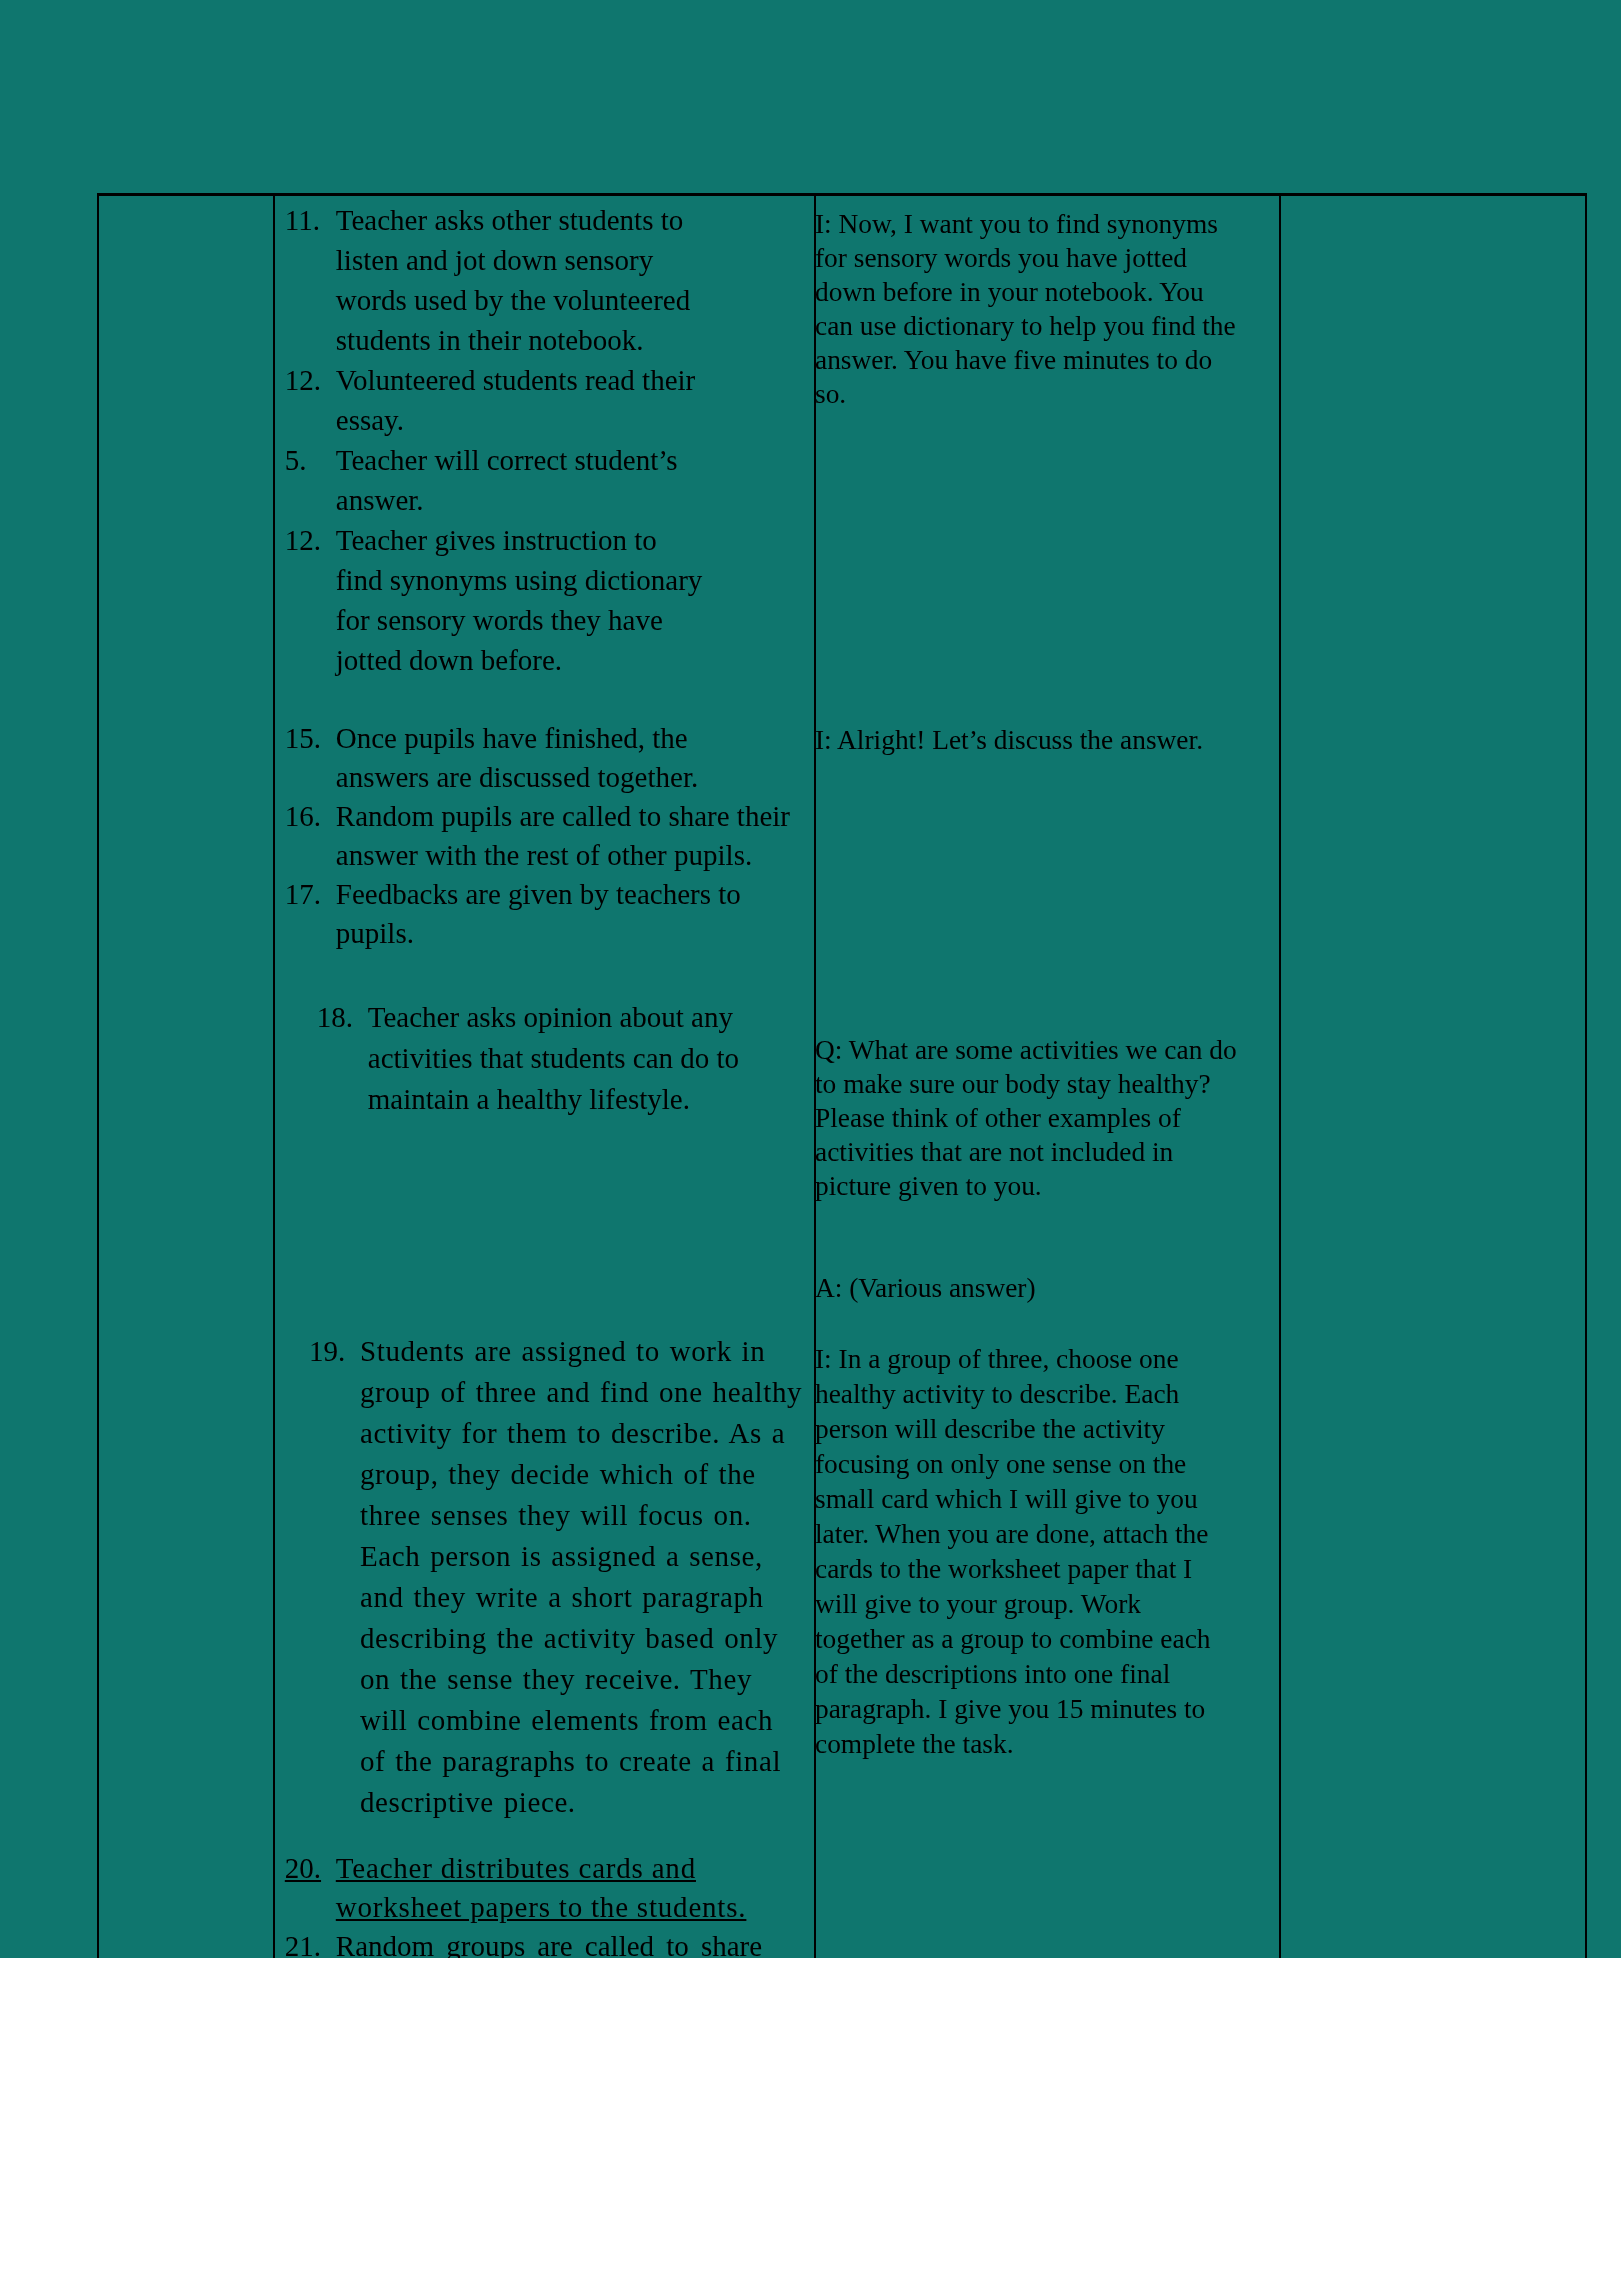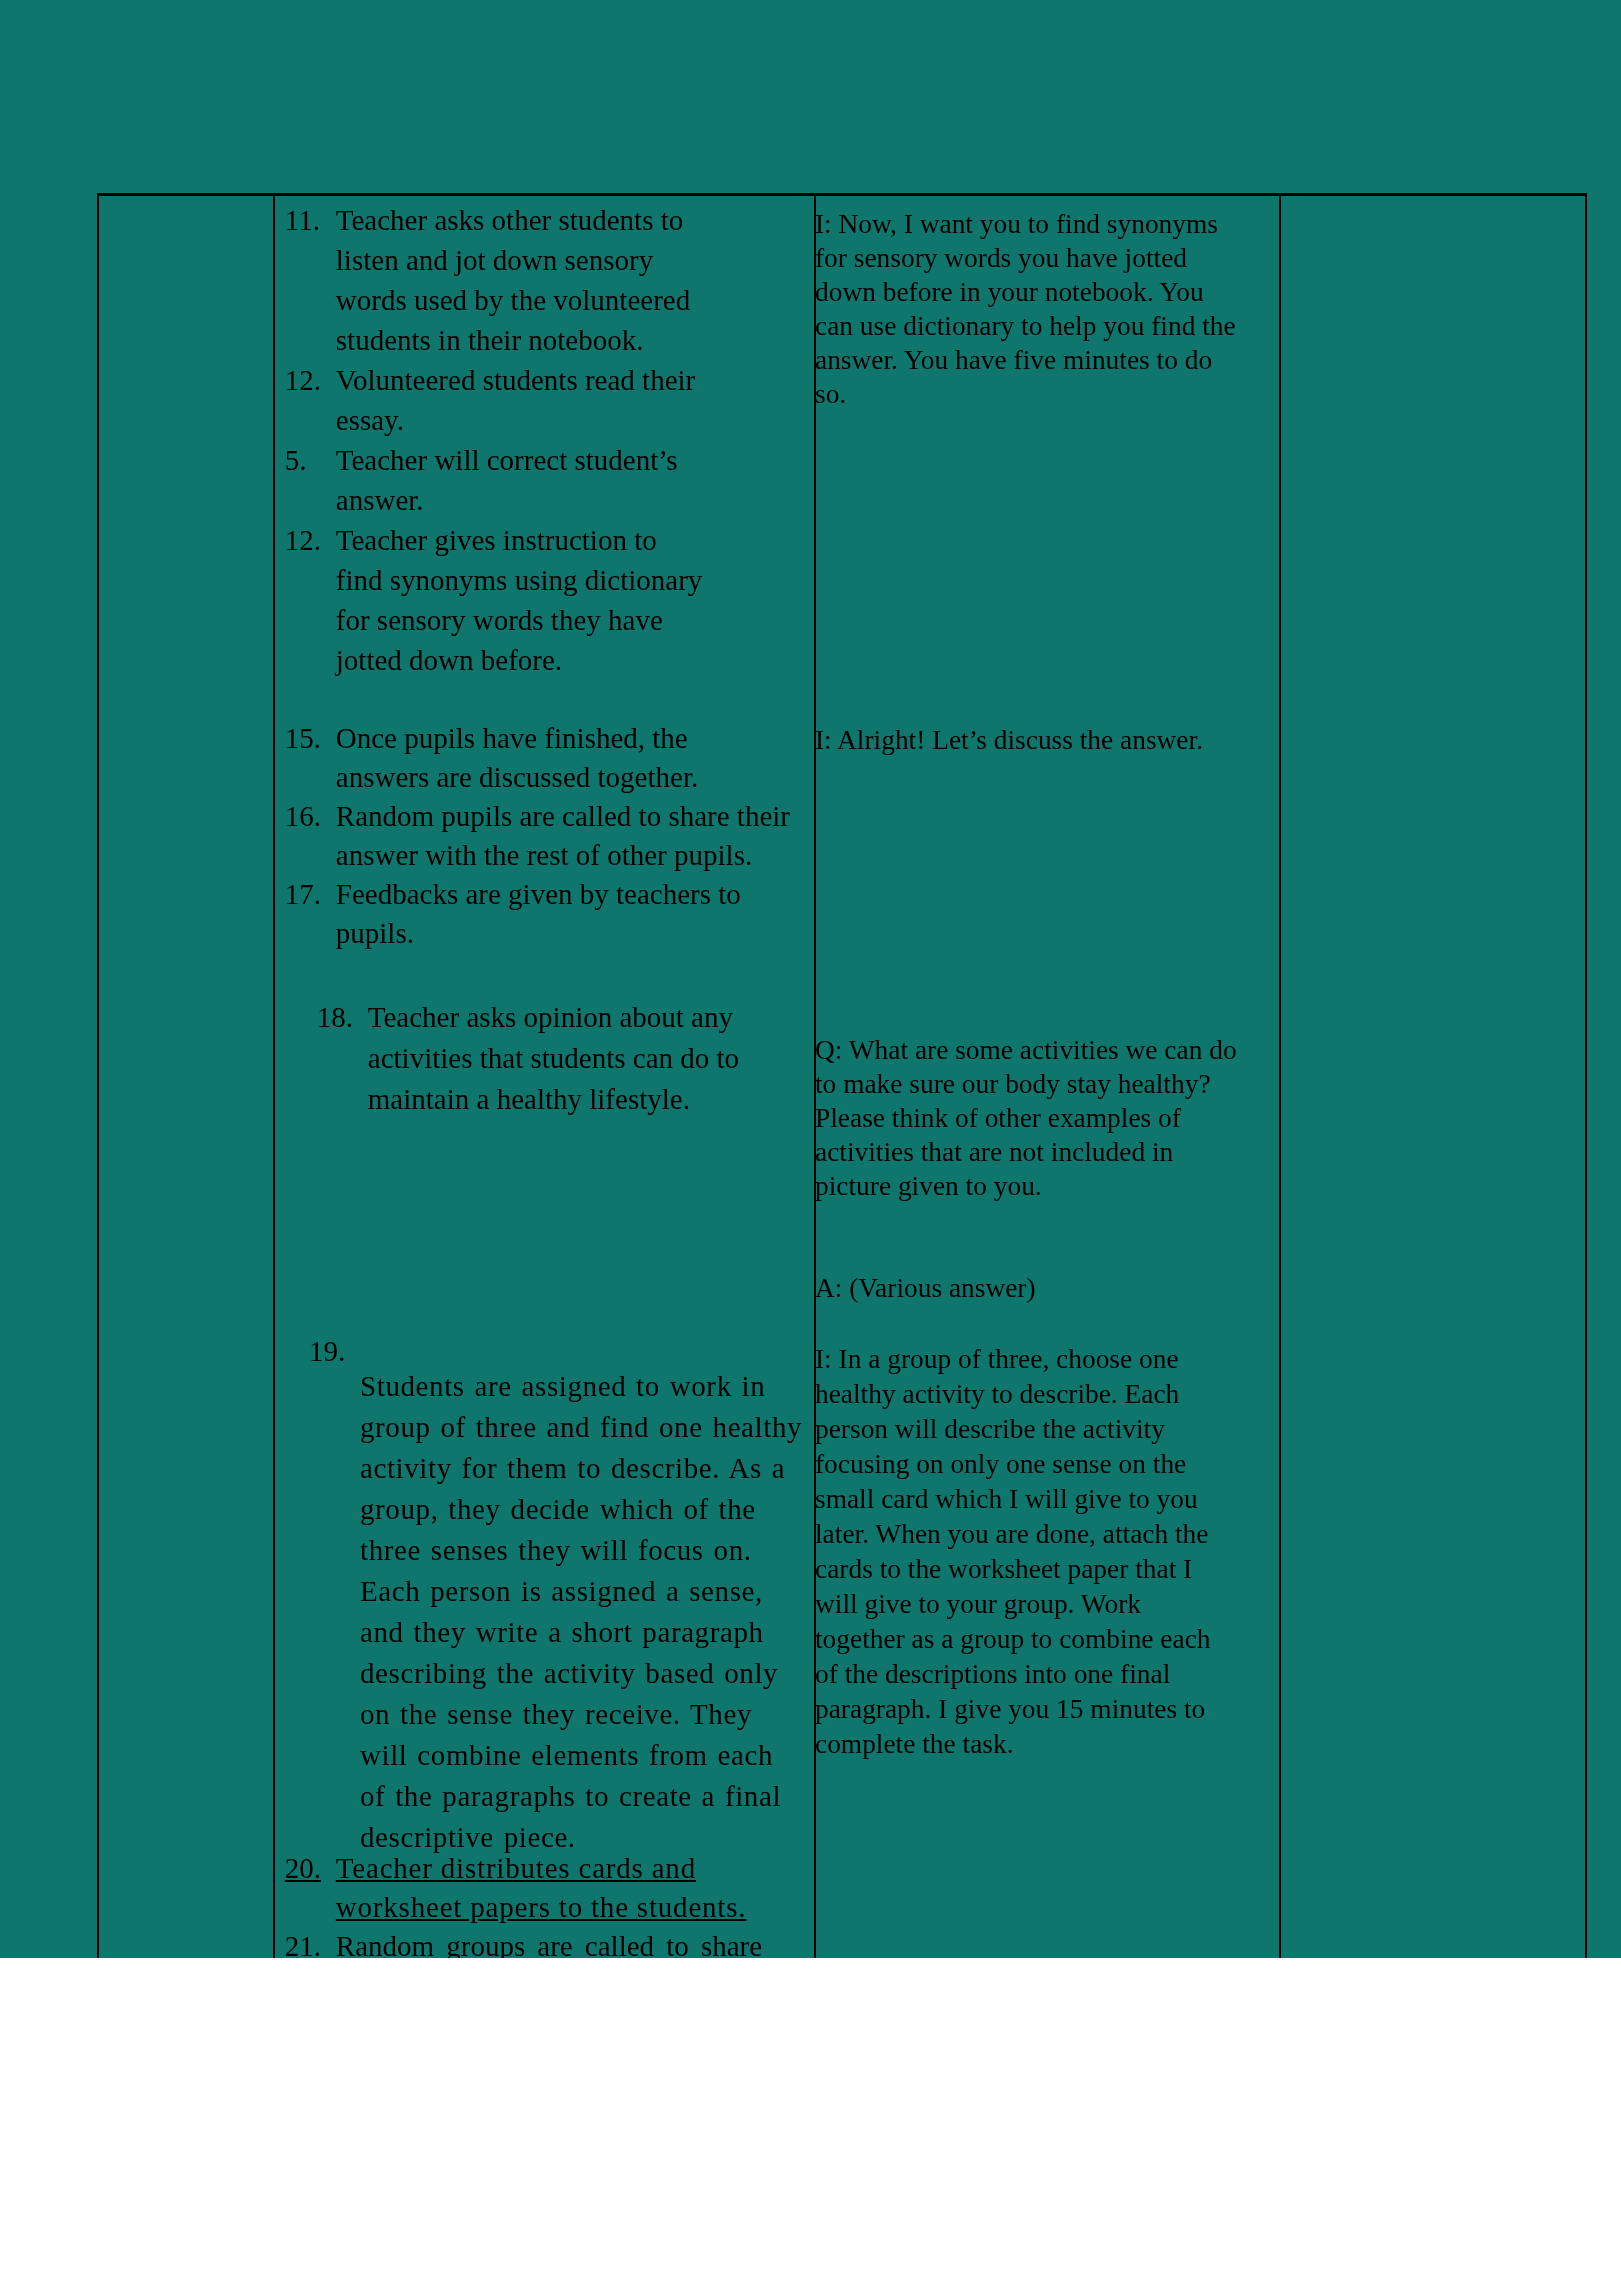--- a/index.html
+++ b/index.html
@@ -64,21 +64,21 @@
   .gE { top: 1653px; line-height: 39px; text-decoration: underline; }
 
   .item { display: flex; align-items: flex-start; }
   .num {
     flex: 0 0 51px;
   }
   .txt {
     flex: 1 1 auto;
     white-space: pre-line;
   }
-  .sp19 .txt { letter-spacing: 0.6px; word-spacing: 2px; margin-top: 35px; }
+  .sp19 .txt { letter-spacing: 0.6px; word-spacing: 2px; }
   .sp20 .txt { letter-spacing: 0.8px; }
   .sp21 .txt { word-spacing: 4.9px; }
 
   
   .block {
     position: absolute;
     left: 0;
     width: 455px;
     padding-left: 0;
     font-size: 27.4px;

